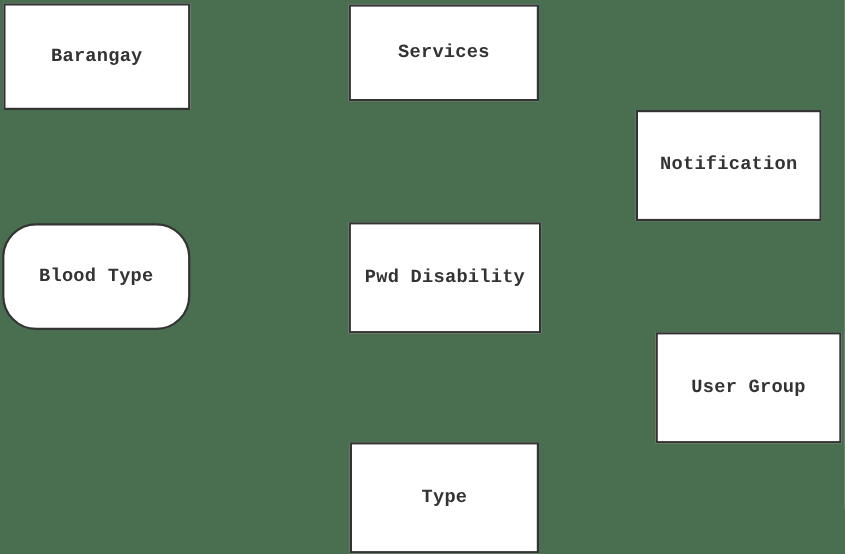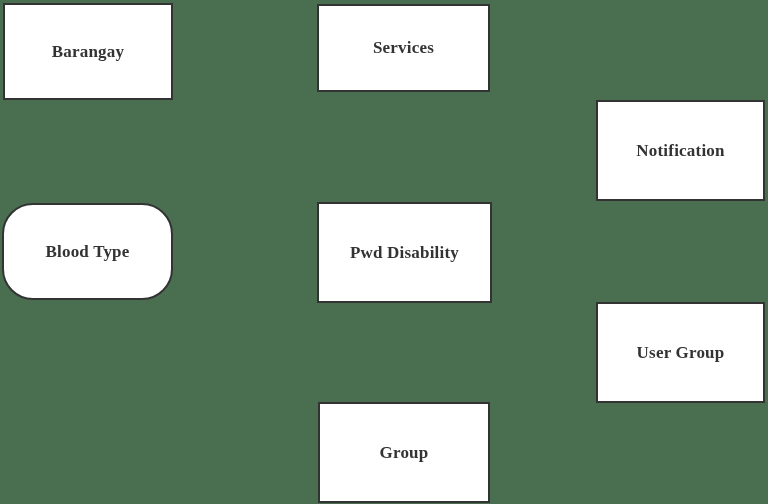--- a/index.html
+++ b/index.html
@@ -5,21 +5,21 @@
   html, body {
     margin: 0;
     padding: 0;
   }
   .canvas {
     position: relative;
     width: 768px;
     height: 504px;
     overflow: hidden;
     background: var(--bg, #4a6f50);
-    font-family: Liberation Serif, serif;
+    font-family: Liberation Mono, monospace;
   }
   .entity {
     position: absolute;
     box-sizing: border-box;
     background: var(--box-fill, #ffffff);
     border: 2px solid var(--box-border, #333333);
     display: flex;
     align-items: center;
     justify-content: center;
     cursor: default;
@@ -36,28 +36,28 @@
 </head>
 <body>
 
 <div class="canvas" id="canvas" style="--bg: #4a6f50; --box-fill: #ffffff; --box-border: #333333; --text: #333333;">
     <div class="entity" style="left: 3px; top: 3px; width: 170px; height: 97px;">
       <span class="label">Barangay</span>
     </div>
     <div class="entity" style="left: 317px; top: 4px; width: 173px; height: 88px;">
       <span class="label">Services</span>
     </div>
-    <div class="entity" style="left: 596px; top: 100px; width: 169px; height: 101px;">
+    <div class="entity" style="left: 578px; top: 100px; width: 169px; height: 101px;">
       <span class="label">Notification</span>
     </div>
     <div class="entity" style="left: 2px; top: 203px; width: 171px; height: 97px; border-radius: 31px;">
       <span class="label">Blood Type</span>
     </div>
     <div class="entity" style="left: 317px; top: 202px; width: 175px; height: 101px;">
       <span class="label">Pwd Disability</span>
     </div>
     <div class="entity" style="left: 596px; top: 302px; width: 169px; height: 101px;">
       <span class="label">User Group</span>
     </div>
     <div class="entity" style="left: 318px; top: 402px; width: 172px; height: 101px;">
-      <span class="label">Group</span>
+      <span class="label">Type</span>
     </div>
   </div>
 
 </body></html>

